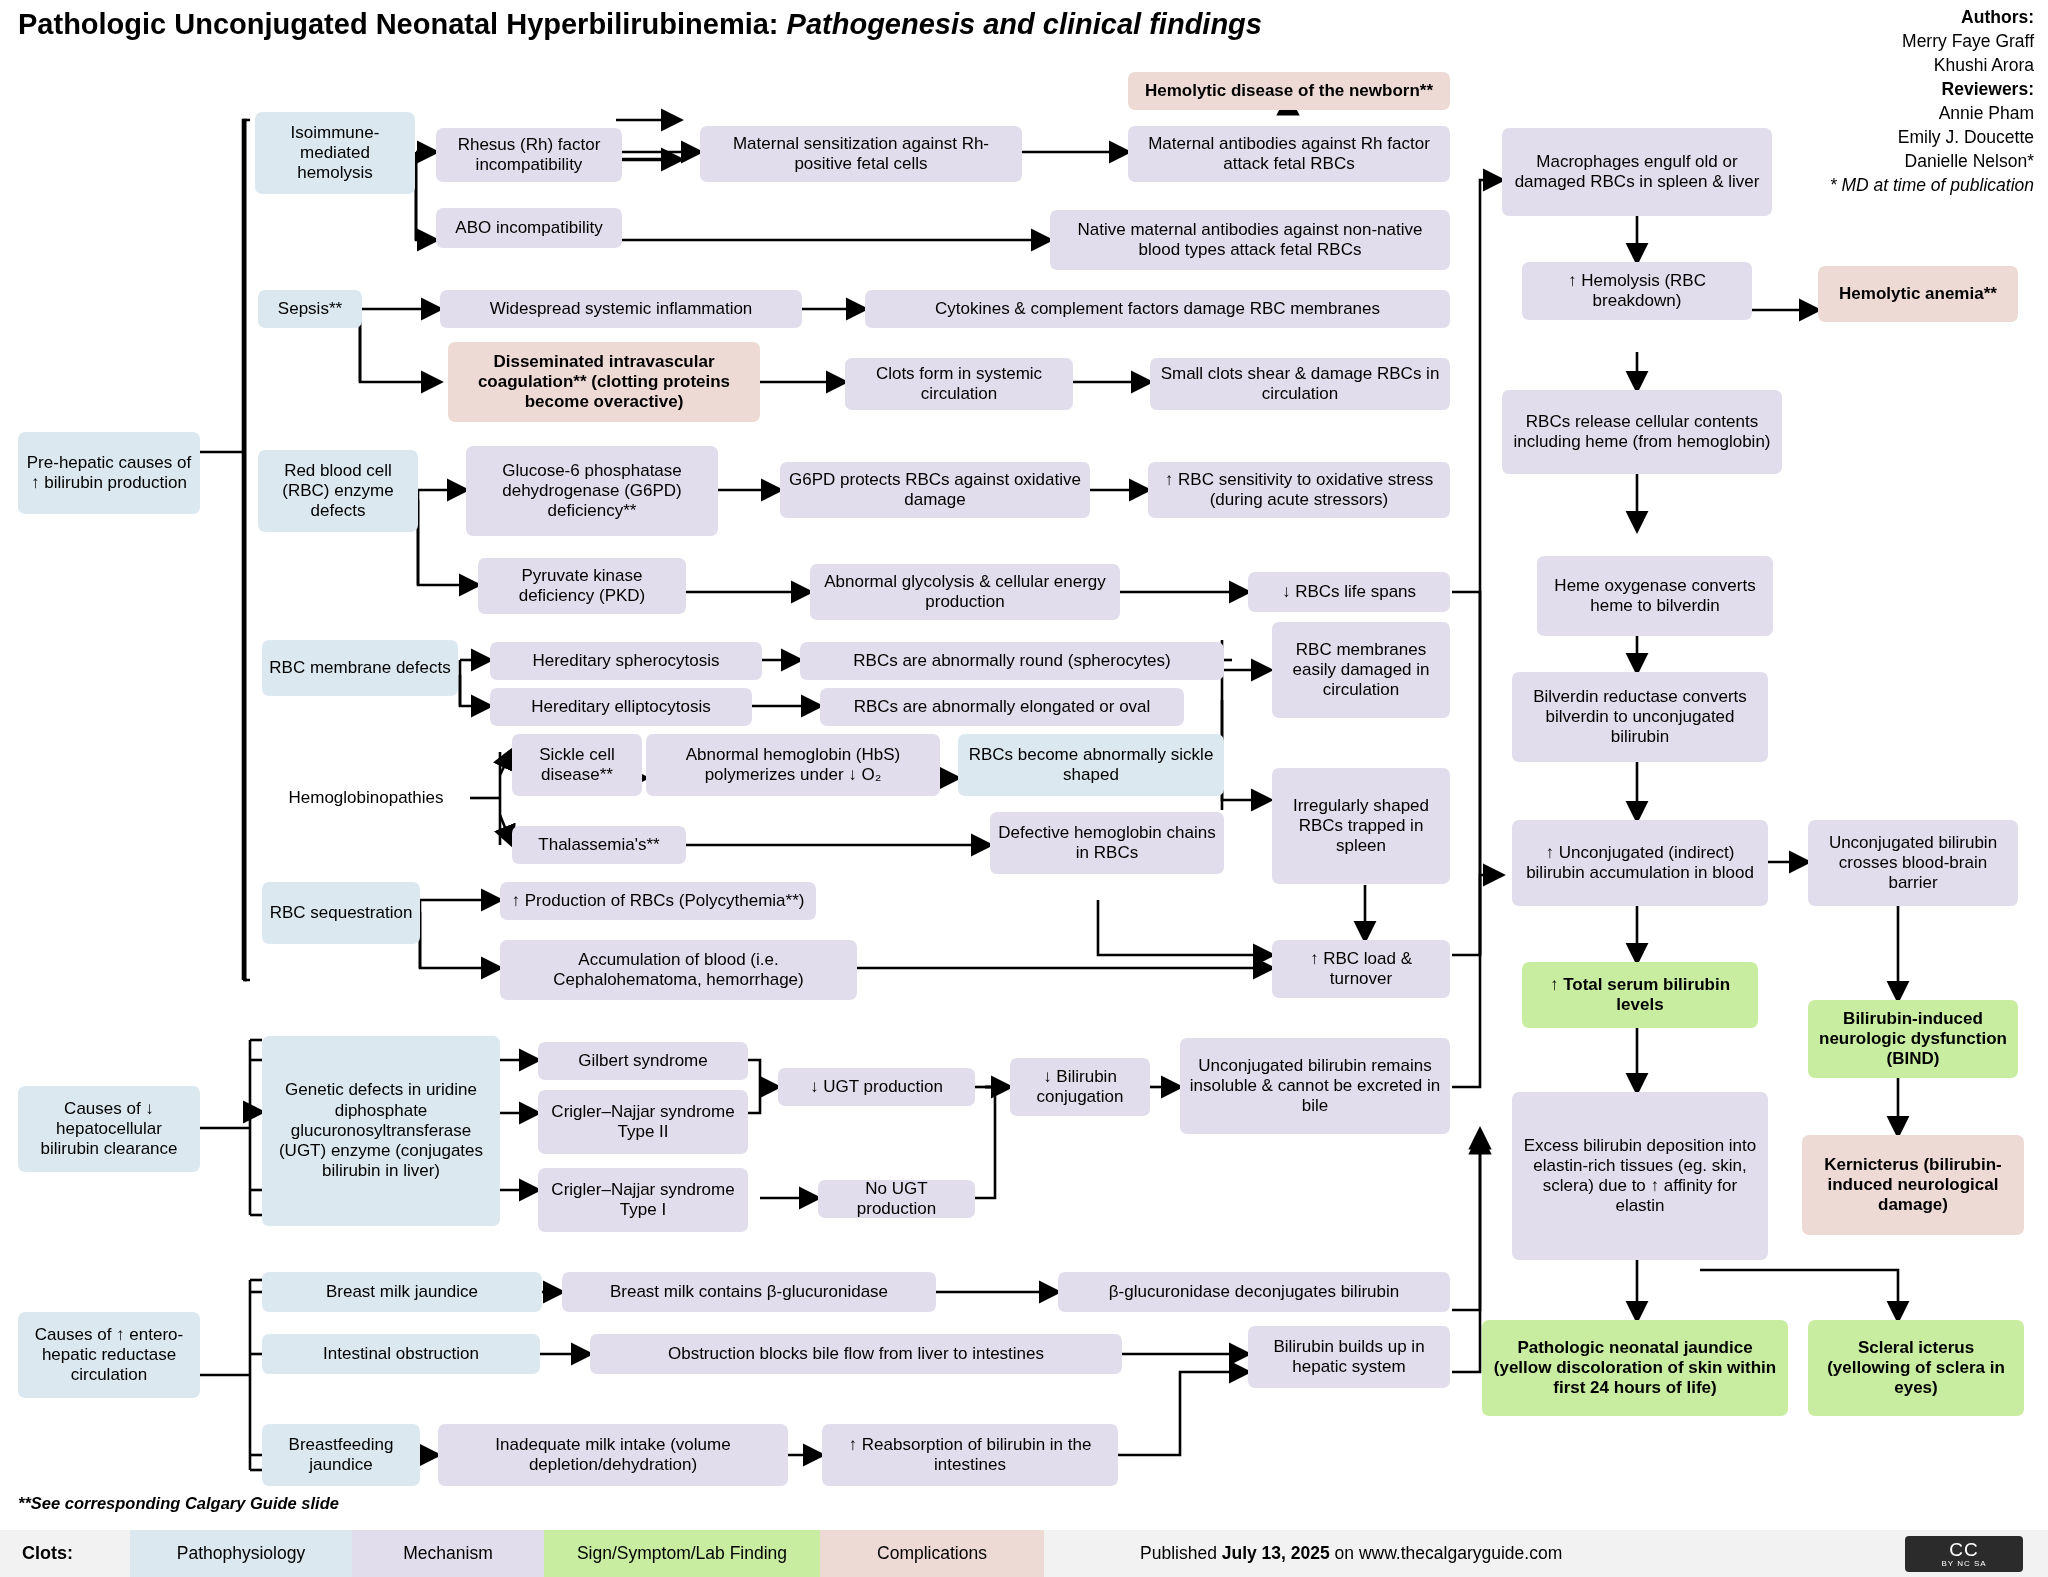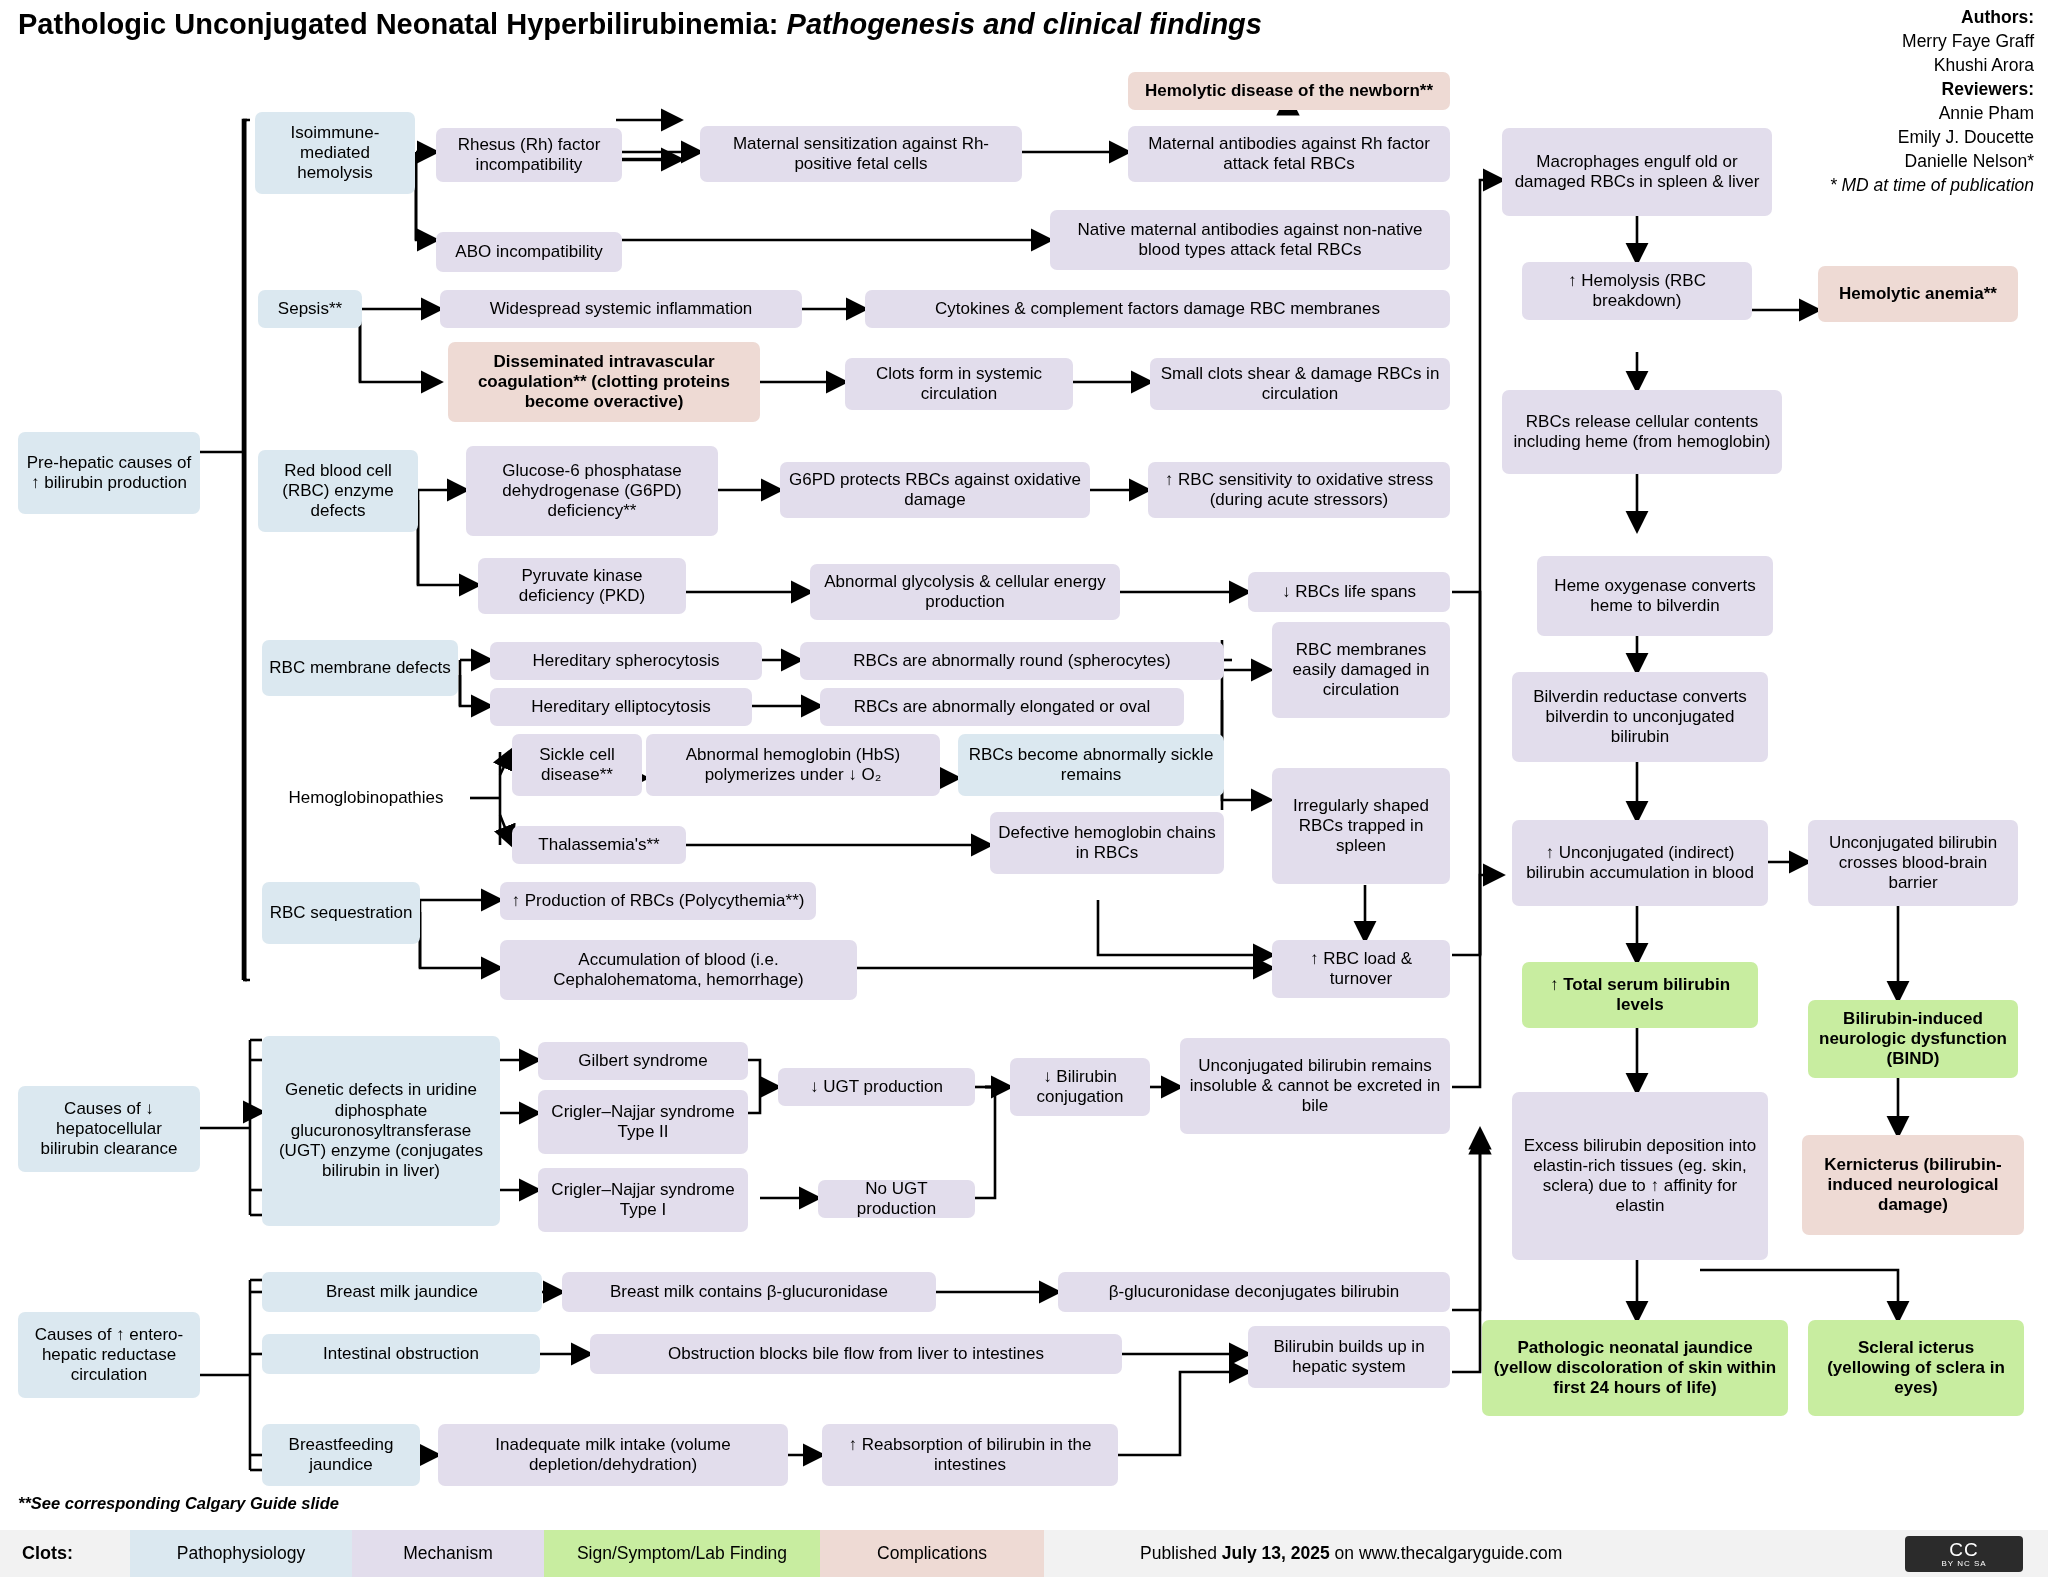--- a/index.html
+++ b/index.html
@@ -272,21 +272,21 @@
   </svg>
 
   <div class="node pink" style="left:1128px; top:72px; width:322px; height:38px;">Hemolytic disease of the newborn**</div>
 
   <div class="node blue" style="left:18px; top:432px; width:182px; height:82px;">Pre-hepatic causes of ↑ bilirubin production</div>
 
   <div class="node blue" style="left:255px; top:112px; width:160px; height:82px;">Isoimmune-mediated hemolysis</div>
   <div class="node purple" style="left:436px; top:128px; width:186px; height:54px;">Rhesus (Rh) factor incompatibility</div>
   <div class="node purple" style="left:700px; top:126px; width:322px; height:56px;">Maternal sensitization against Rh-positive fetal cells</div>
   <div class="node purple" style="left:1128px; top:126px; width:322px; height:56px;">Maternal antibodies against Rh factor attack fetal RBCs</div>
-  <div class="node purple" style="left:436px; top:232px; width:186px; height:40px;">ABO incompatibility</div>
+  <div class="node purple" style="left:436px; top:208px; width:186px; height:40px;">ABO incompatibility</div>
   <div class="node purple" style="left:1050px; top:210px; width:400px; height:60px;">Native maternal antibodies against non-native blood types attack fetal RBCs</div>
 
   <div class="node blue" style="left:258px; top:290px; width:104px; height:38px;">Sepsis**</div>
   <div class="node purple" style="left:440px; top:290px; width:362px; height:38px;">Widespread systemic inflammation</div>
   <div class="node purple" style="left:865px; top:290px; width:585px; height:38px;">Cytokines &amp; complement factors damage RBC membranes</div>
   <div class="node pink" style="left:448px; top:342px; width:312px; height:80px;">Disseminated intravascular coagulation** (clotting proteins become overactive)</div>
   <div class="node purple" style="left:845px; top:358px; width:228px; height:52px;">Clots form in systemic circulation</div>
   <div class="node purple" style="left:1150px; top:358px; width:300px; height:52px;">Small clots shear &amp; damage RBCs in circulation</div>
 
   <div class="node blue" style="left:258px; top:450px; width:160px; height:82px;">Red blood cell (RBC) enzyme defects</div>
@@ -300,21 +300,21 @@
   <div class="node blue" style="left:262px; top:640px; width:196px; height:56px;">RBC membrane defects</div>
   <div class="node purple" style="left:490px; top:642px; width:272px; height:38px;">Hereditary spherocytosis</div>
   <div class="node purple" style="left:800px; top:642px; width:424px; height:38px;">RBCs are abnormally round (spherocytes)</div>
   <div class="node purple" style="left:490px; top:688px; width:262px; height:38px;">Hereditary elliptocytosis</div>
   <div class="node purple" style="left:820px; top:688px; width:364px; height:38px;">RBCs are abnormally elongated or oval</div>
   <div class="node purple" style="left:1272px; top:622px; width:178px; height:96px;">RBC membranes easily damaged in circulation</div>
 
   <div class="node plain" style="left:262px; top:782px; width:208px; height:32px;">Hemoglobinopathies</div>
   <div class="node purple" style="left:512px; top:734px; width:130px; height:62px;">Sickle cell disease**</div>
   <div class="node purple" style="left:646px; top:734px; width:294px; height:62px;">Abnormal hemoglobin (HbS) polymerizes under ↓ O₂</div>
-  <div class="node blue" style="left:958px; top:734px; width:266px; height:62px;">RBCs become abnormally sickle remains</div>
+  <div class="node blue" style="left:958px; top:734px; width:266px; height:62px;">RBCs become abnormally sickle shaped</div>
   <div class="node purple" style="left:512px; top:826px; width:174px; height:38px;">Thalassemia's**</div>
   <div class="node purple" style="left:990px; top:812px; width:234px; height:62px;">Defective hemoglobin chains in RBCs</div>
   <div class="node purple" style="left:1272px; top:768px; width:178px; height:116px;">Irregularly shaped RBCs trapped in spleen</div>
 
   <div class="node blue" style="left:262px; top:882px; width:158px; height:62px;">RBC sequestration</div>
   <div class="node purple" style="left:500px; top:882px; width:316px; height:38px;">↑ Production of RBCs (Polycythemia**)</div>
   <div class="node purple" style="left:500px; top:940px; width:357px; height:60px;">Accumulation of blood (i.e. Cephalohematoma, hemorrhage)</div>
   <div class="node purple" style="left:1272px; top:940px; width:178px; height:58px;">↑ RBC load &amp; turnover</div>
 
   <div class="node purple" style="left:1502px; top:128px; width:270px; height:88px;">Macrophages engulf old or damaged RBCs in spleen &amp; liver</div>

